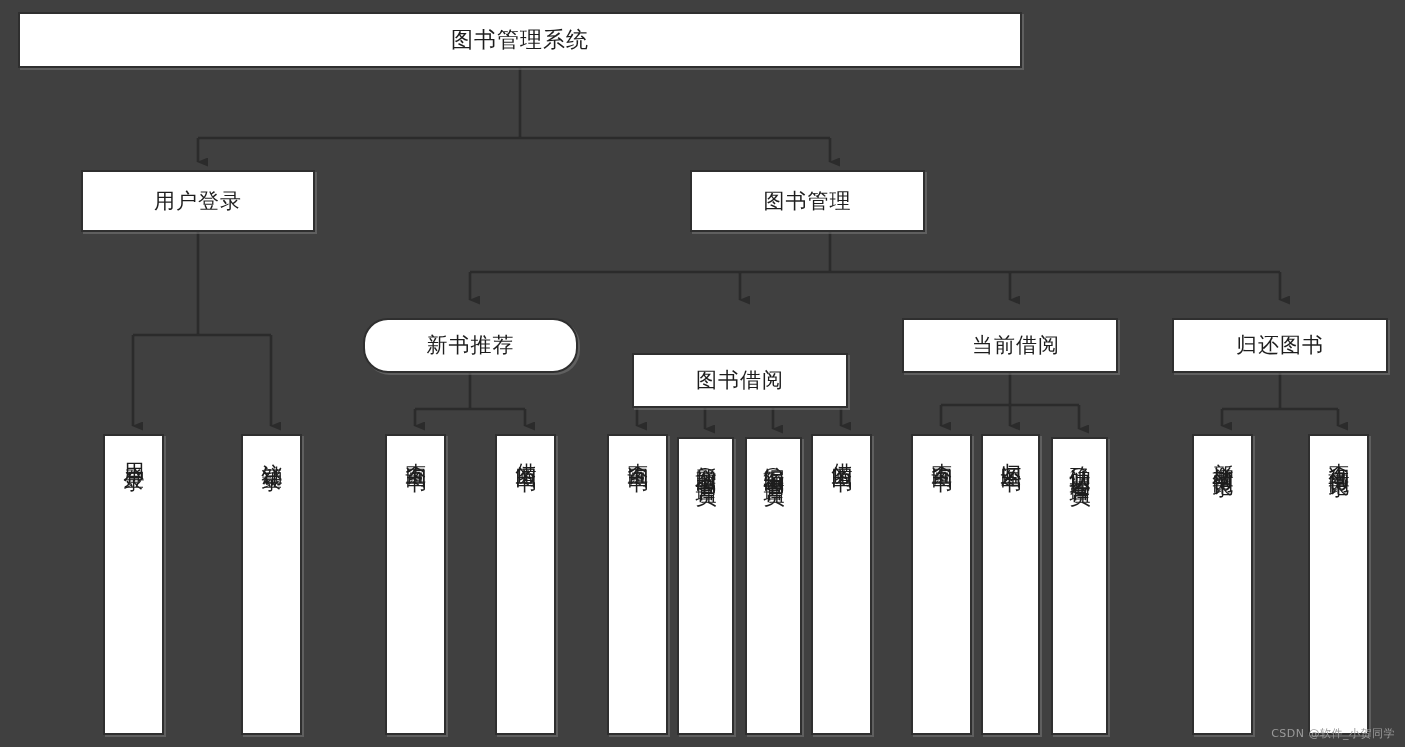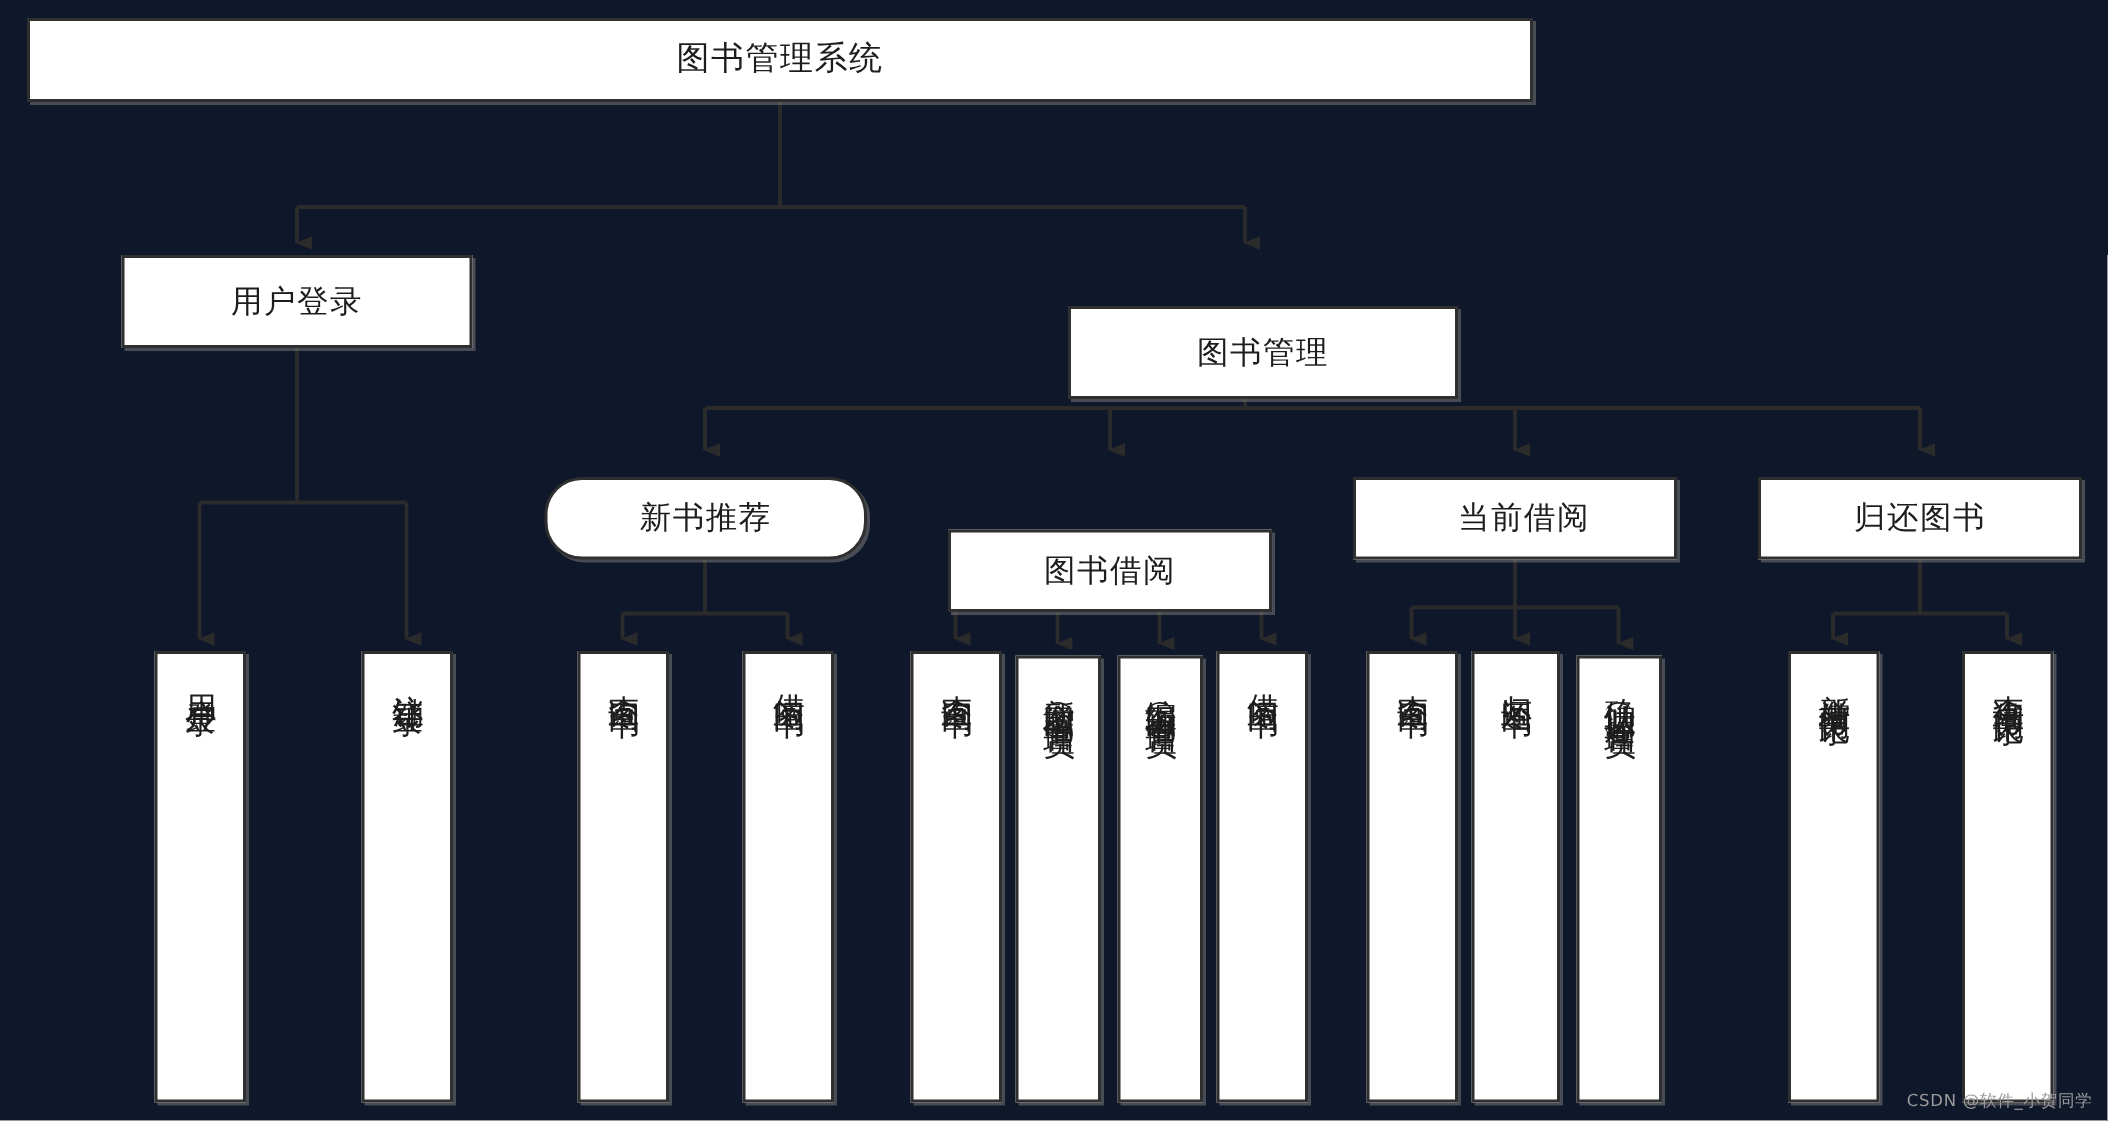--- a/index.html
+++ b/index.html
@@ -5,21 +5,21 @@
 <style>
   html, body {
     margin: 0;
     padding: 0;
     background: #ffffff;
   }
   #canvas {
     position: relative;
     width: 1405px;
     height: 747px;
-    background: #0f172a;
+    background: #404040;
     overflow: hidden;
     font-family: "DejaVu Sans", "Liberation Sans", sans-serif;
   }
   #edges {
     position: absolute;
     left: 0;
     top: 0;
     width: 1405px;
     height: 747px;
     pointer-events: none;
@@ -130,21 +130,21 @@
     </g>
   </svg>
 
   <div class="node h root" style="left:18px; top:12px; width:1004px; height:56px;">
     <span class="label">图书管理系统</span>
   </div>
 
   <div class="node h" style="left:81px; top:170px; width:234px; height:62px;">
     <span class="label">用户登录</span>
   </div>
-  <div class="node h" style="left:712px; top:170px; width:260px; height:62px;margin-top:34px;">
+  <div class="node h" style="left:690px; top:170px; width:235px; height:62px;">
     <span class="label">图书管理</span>
   </div>
 
   <div class="node h" style="left:363px; top:318px; width:215px; height:55px;border-radius:25px;">
     <span class="label">新书推荐</span>
   </div>
   <div class="node h" style="left:632px; top:318px; width:216px; height:55px;margin-top:35px;">
     <span class="label">图书借阅</span>
   </div>
   <div class="node h" style="left:902px; top:318px; width:216px; height:55px;padding-left:12px;">

